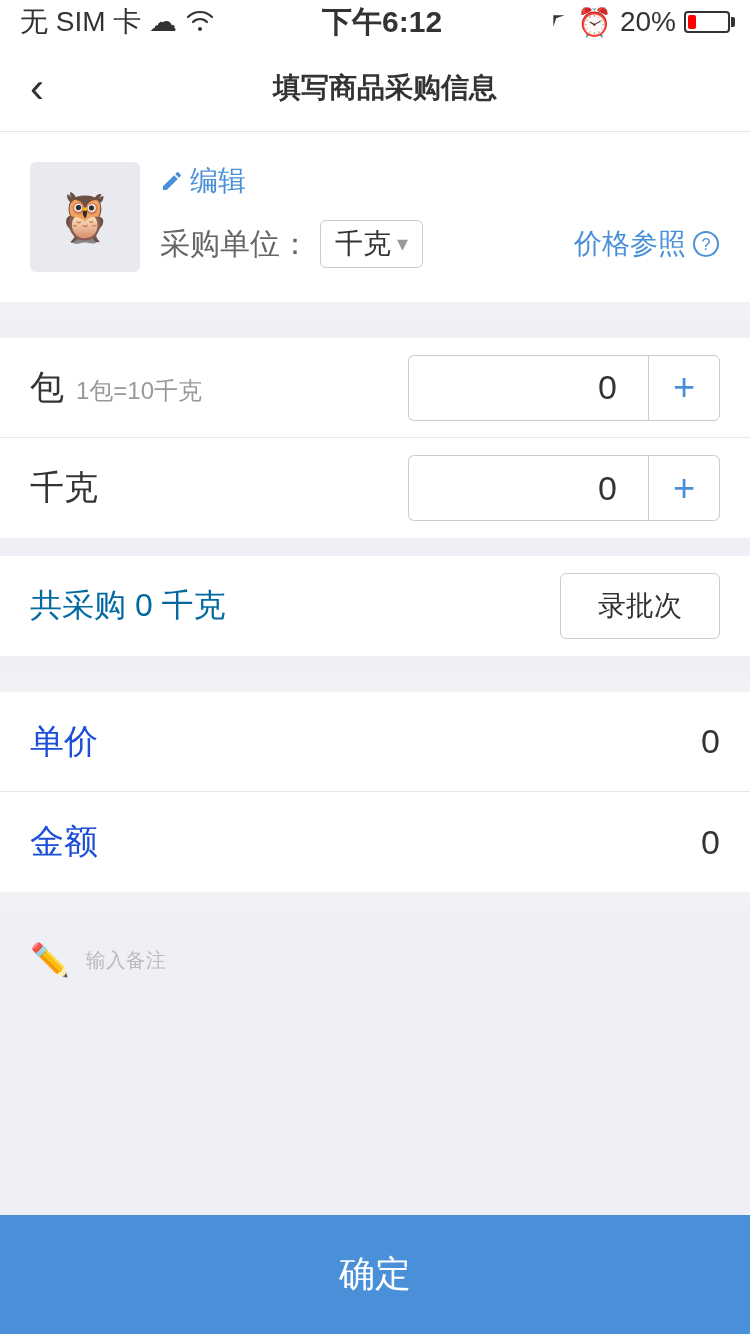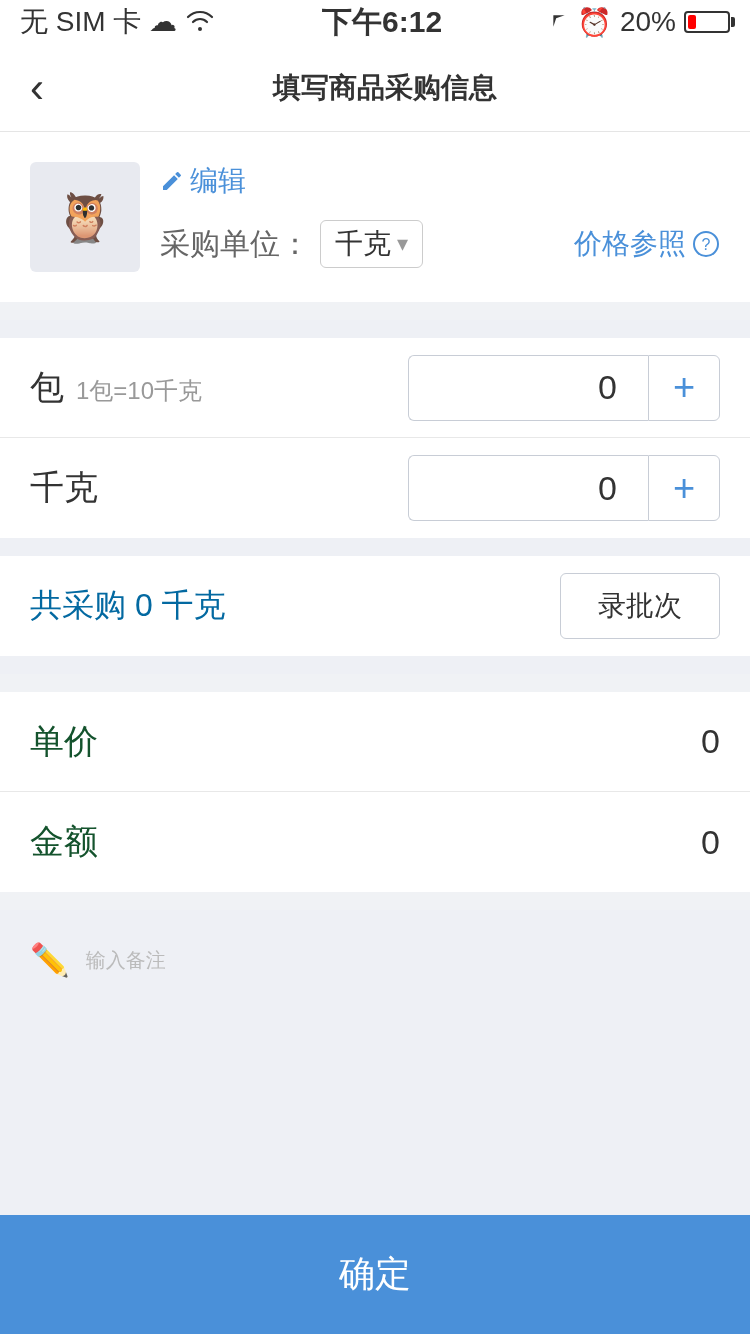--- a/index.html
+++ b/index.html
@@ -253,21 +253,21 @@
       display: flex;
       align-items: center;
       justify-content: space-between;
       padding: 0 30px;
       height: 100px;
       border-bottom: 1px solid #e8e8e8;
     }
     .price-row:last-child { border-bottom: none; }
     .price-row-label {
       font-size: 34px;
-      color: #14532d;
+      color: #1d4ed8;
     }
     .price-row-value {
       font-size: 34px;
       color: #333;
     }
 
     
     .remark-section {
       background: #eef0f5;
       margin-top: 18px;

